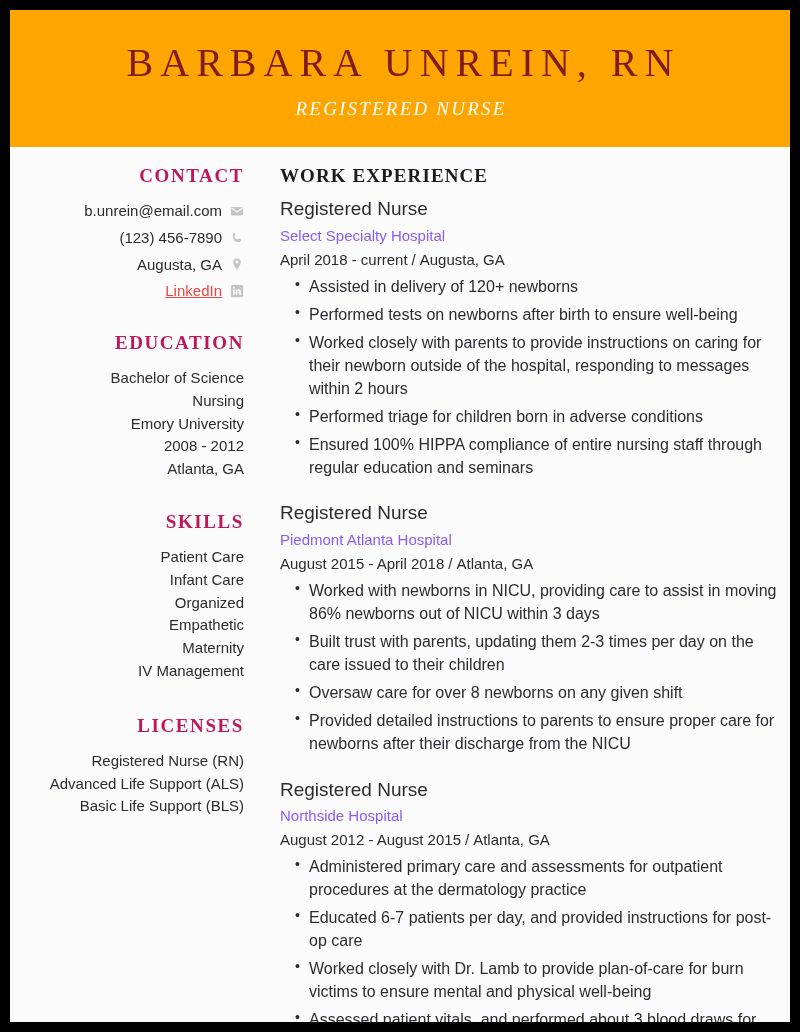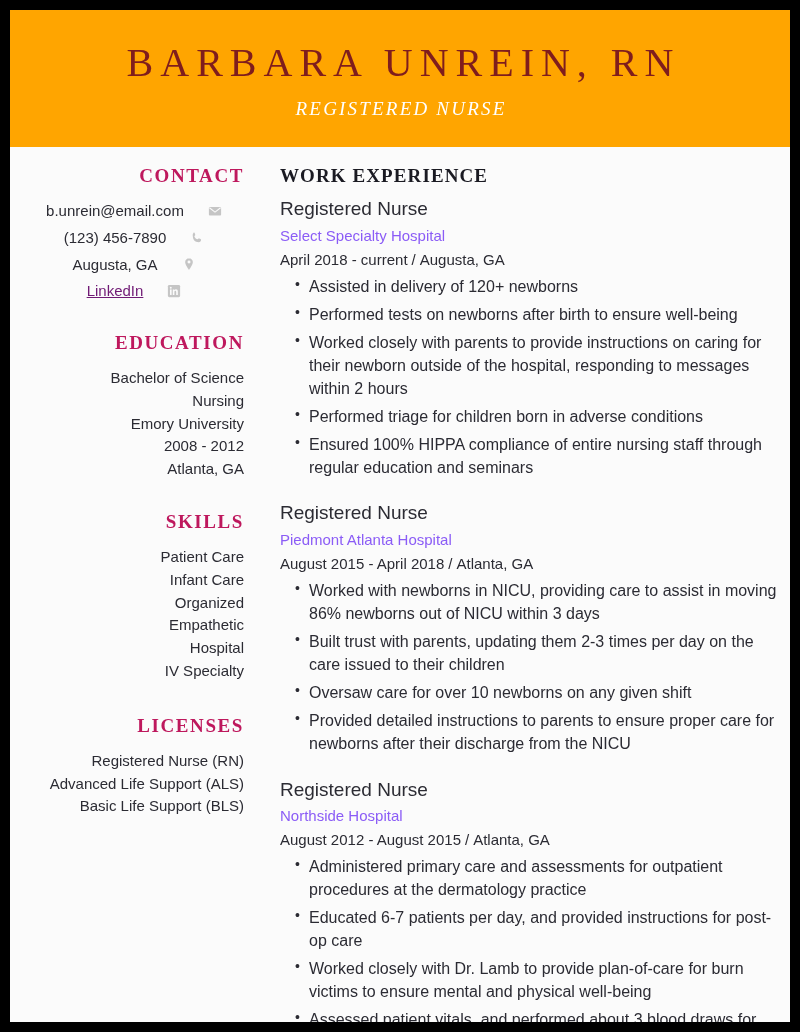--- a/index.html
+++ b/index.html
@@ -95,40 +95,40 @@
     margin-bottom: 10px;
   }
 
   .block { margin-bottom: 30px; }
   .block-skills { margin-bottom: 32px; }
 
   
   .contact-row {
     display: flex;
     align-items: center;
-    justify-content: center;
-    gap: 24px;
+    justify-content: flex-end;
+    gap: 8px;
     margin-bottom: 5px;
     font-size: 15px;
     color: #2b2b33;
     line-height: 1.45;
   }
 
   .contact-row .ic {
     width: 14px;
     height: 14px;
     flex: 0 0 14px;
     display: inline-flex;
     align-items: center;
     justify-content: center;
     opacity: .95;
   }
 
   .contact-link {
-    color: #701a75;
+    color: #ef4444;
   }
 
   
   .rlist-item {
     font-size: 15px;
     color: #2b2b33;
     line-height: 1.52;
   }
 
   
@@ -250,22 +250,22 @@
         <div class="rlist-item">2008 - 2012</div>
         <div class="rlist-item">Atlanta, GA</div>
       </div>
 
       <div class="block-skills">
         <div class="sec-head">SKILLS</div>
         <div class="rlist-item">Patient Care</div>
         <div class="rlist-item">Infant Care</div>
         <div class="rlist-item">Organized</div>
         <div class="rlist-item">Empathetic</div>
-        <div class="rlist-item">Hospital</div>
-        <div class="rlist-item">IV Specialty</div>
+        <div class="rlist-item">Maternity</div>
+        <div class="rlist-item">IV Management</div>
       </div>
 
       <div class="block">
         <div class="sec-head">LICENSES</div>
         <div class="rlist-item">Registered Nurse (RN)</div>
         <div class="rlist-item">Advanced Life Support (ALS)</div>
         <div class="rlist-item">Basic Life Support (BLS)</div>
       </div>
 
     </div>
@@ -291,21 +291,21 @@
 
       <div class="job">
         <div class="job-title">Registered Nurse</div>
         <div class="job-company">Piedmont Atlanta Hospital</div>
         <div class="job-meta">
           <span>August 2015 - April 2018</span><span class="sep">/</span><span>Atlanta, GA</span>
         </div>
         <ul class="bullets">
           <li>Worked with newborns in NICU, providing care to assist in moving 86% newborns out of NICU within 3 days</li>
           <li>Built trust with parents, updating them 2-3 times per day on the care issued to their children</li>
-          <li>Oversaw care for over 10 newborns on any given shift</li>
+          <li>Oversaw care for over 8 newborns on any given shift</li>
           <li>Provided detailed instructions to parents to ensure proper care for newborns after their discharge from the NICU</li>
         </ul>
       </div>
 
       <div class="job">
         <div class="job-title">Registered Nurse</div>
         <div class="job-company">Northside Hospital</div>
         <div class="job-meta">
           <span>August 2012 - August 2015</span><span class="sep">/</span><span>Atlanta, GA</span>
         </div>

